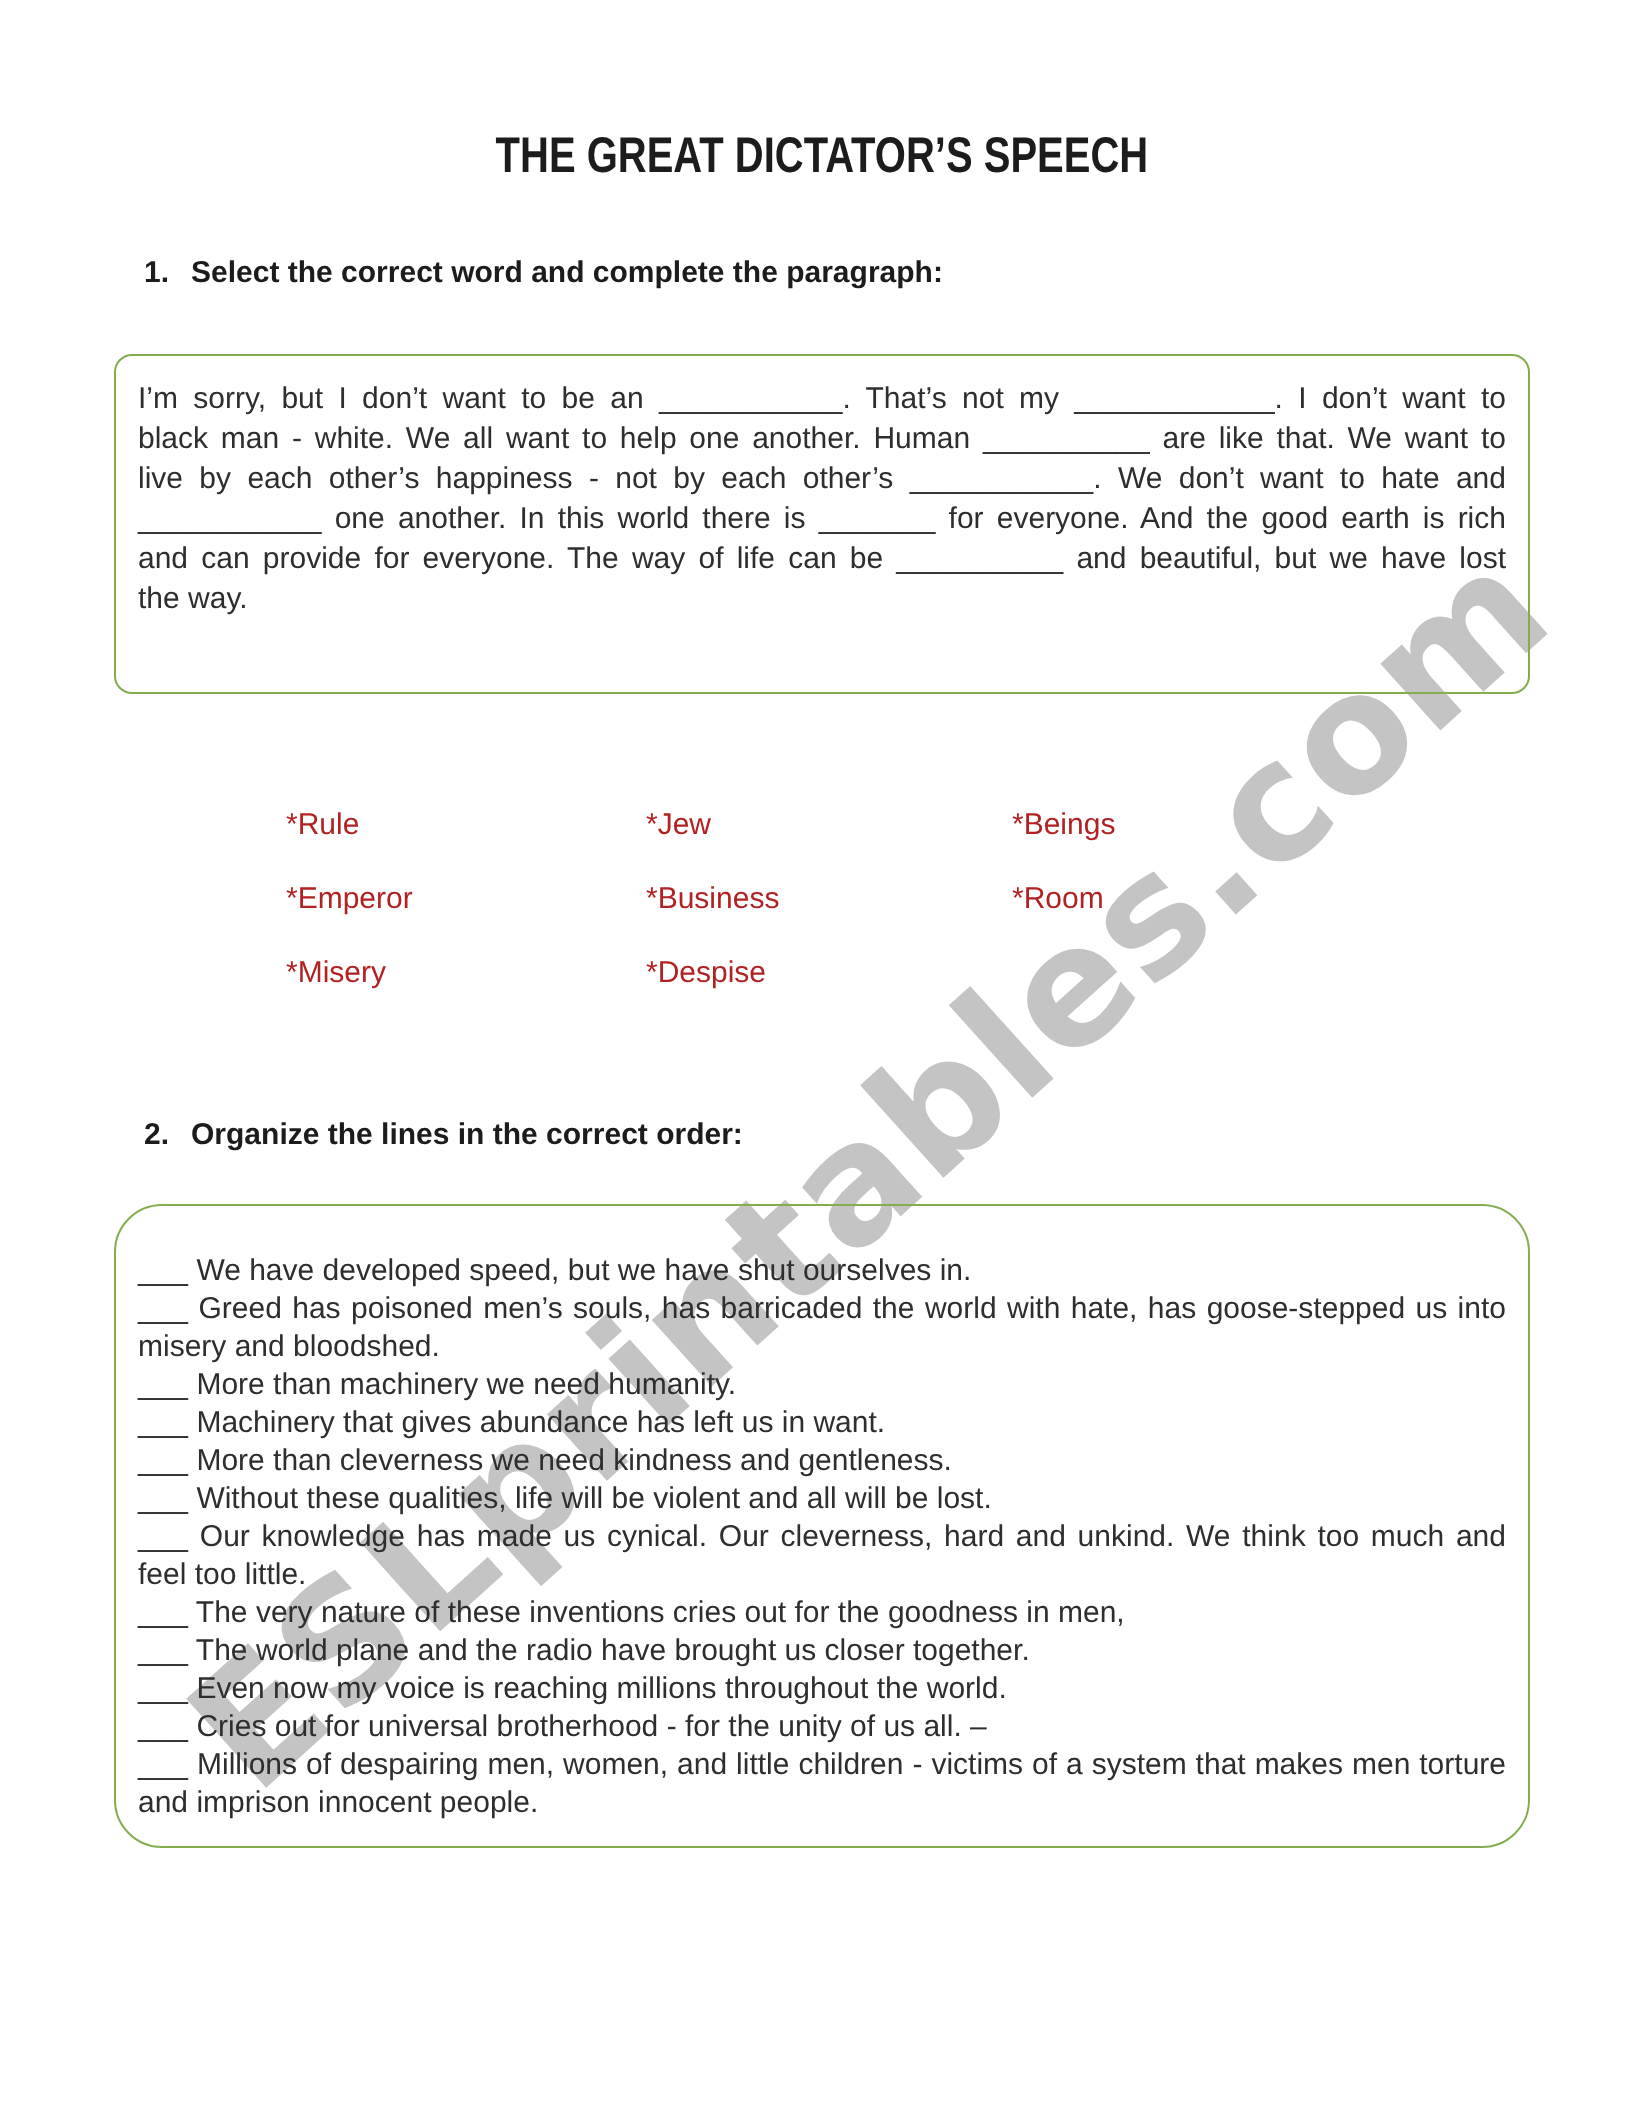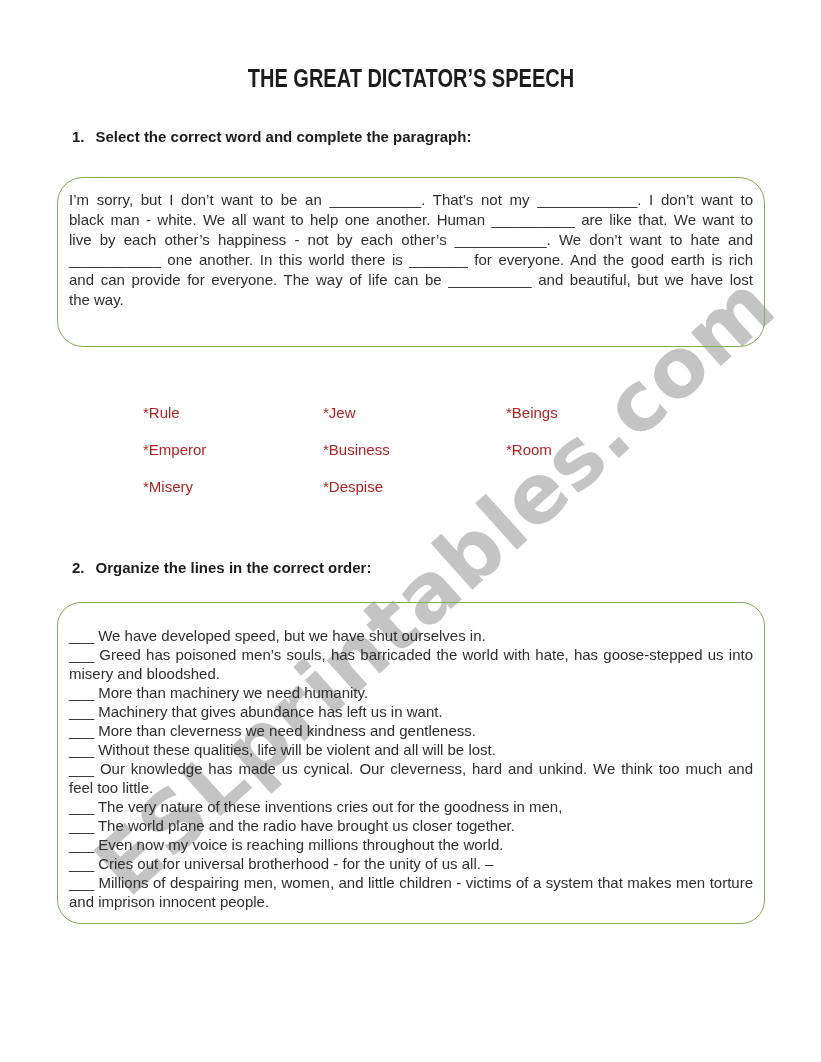--- a/index.html
+++ b/index.html
@@ -56,21 +56,21 @@
 
   .gbox {
     margin-left: 57px;
     width: 708px;
     box-sizing: border-box;
     border: 1.5px solid #83ad4e;
     background: transparent;
   }
   .box1 {
     margin-top: 32px;
-    border-radius: 26px;
+    border-radius: 9px;
     padding: 12px 11px 18px 11px;
     min-height: 170px;
   }
   .box2 {
     margin-top: 26px;
     border-radius: 24px;
     padding: 23px 11px 12px 11px;
     min-height: 315px;
   }
 

